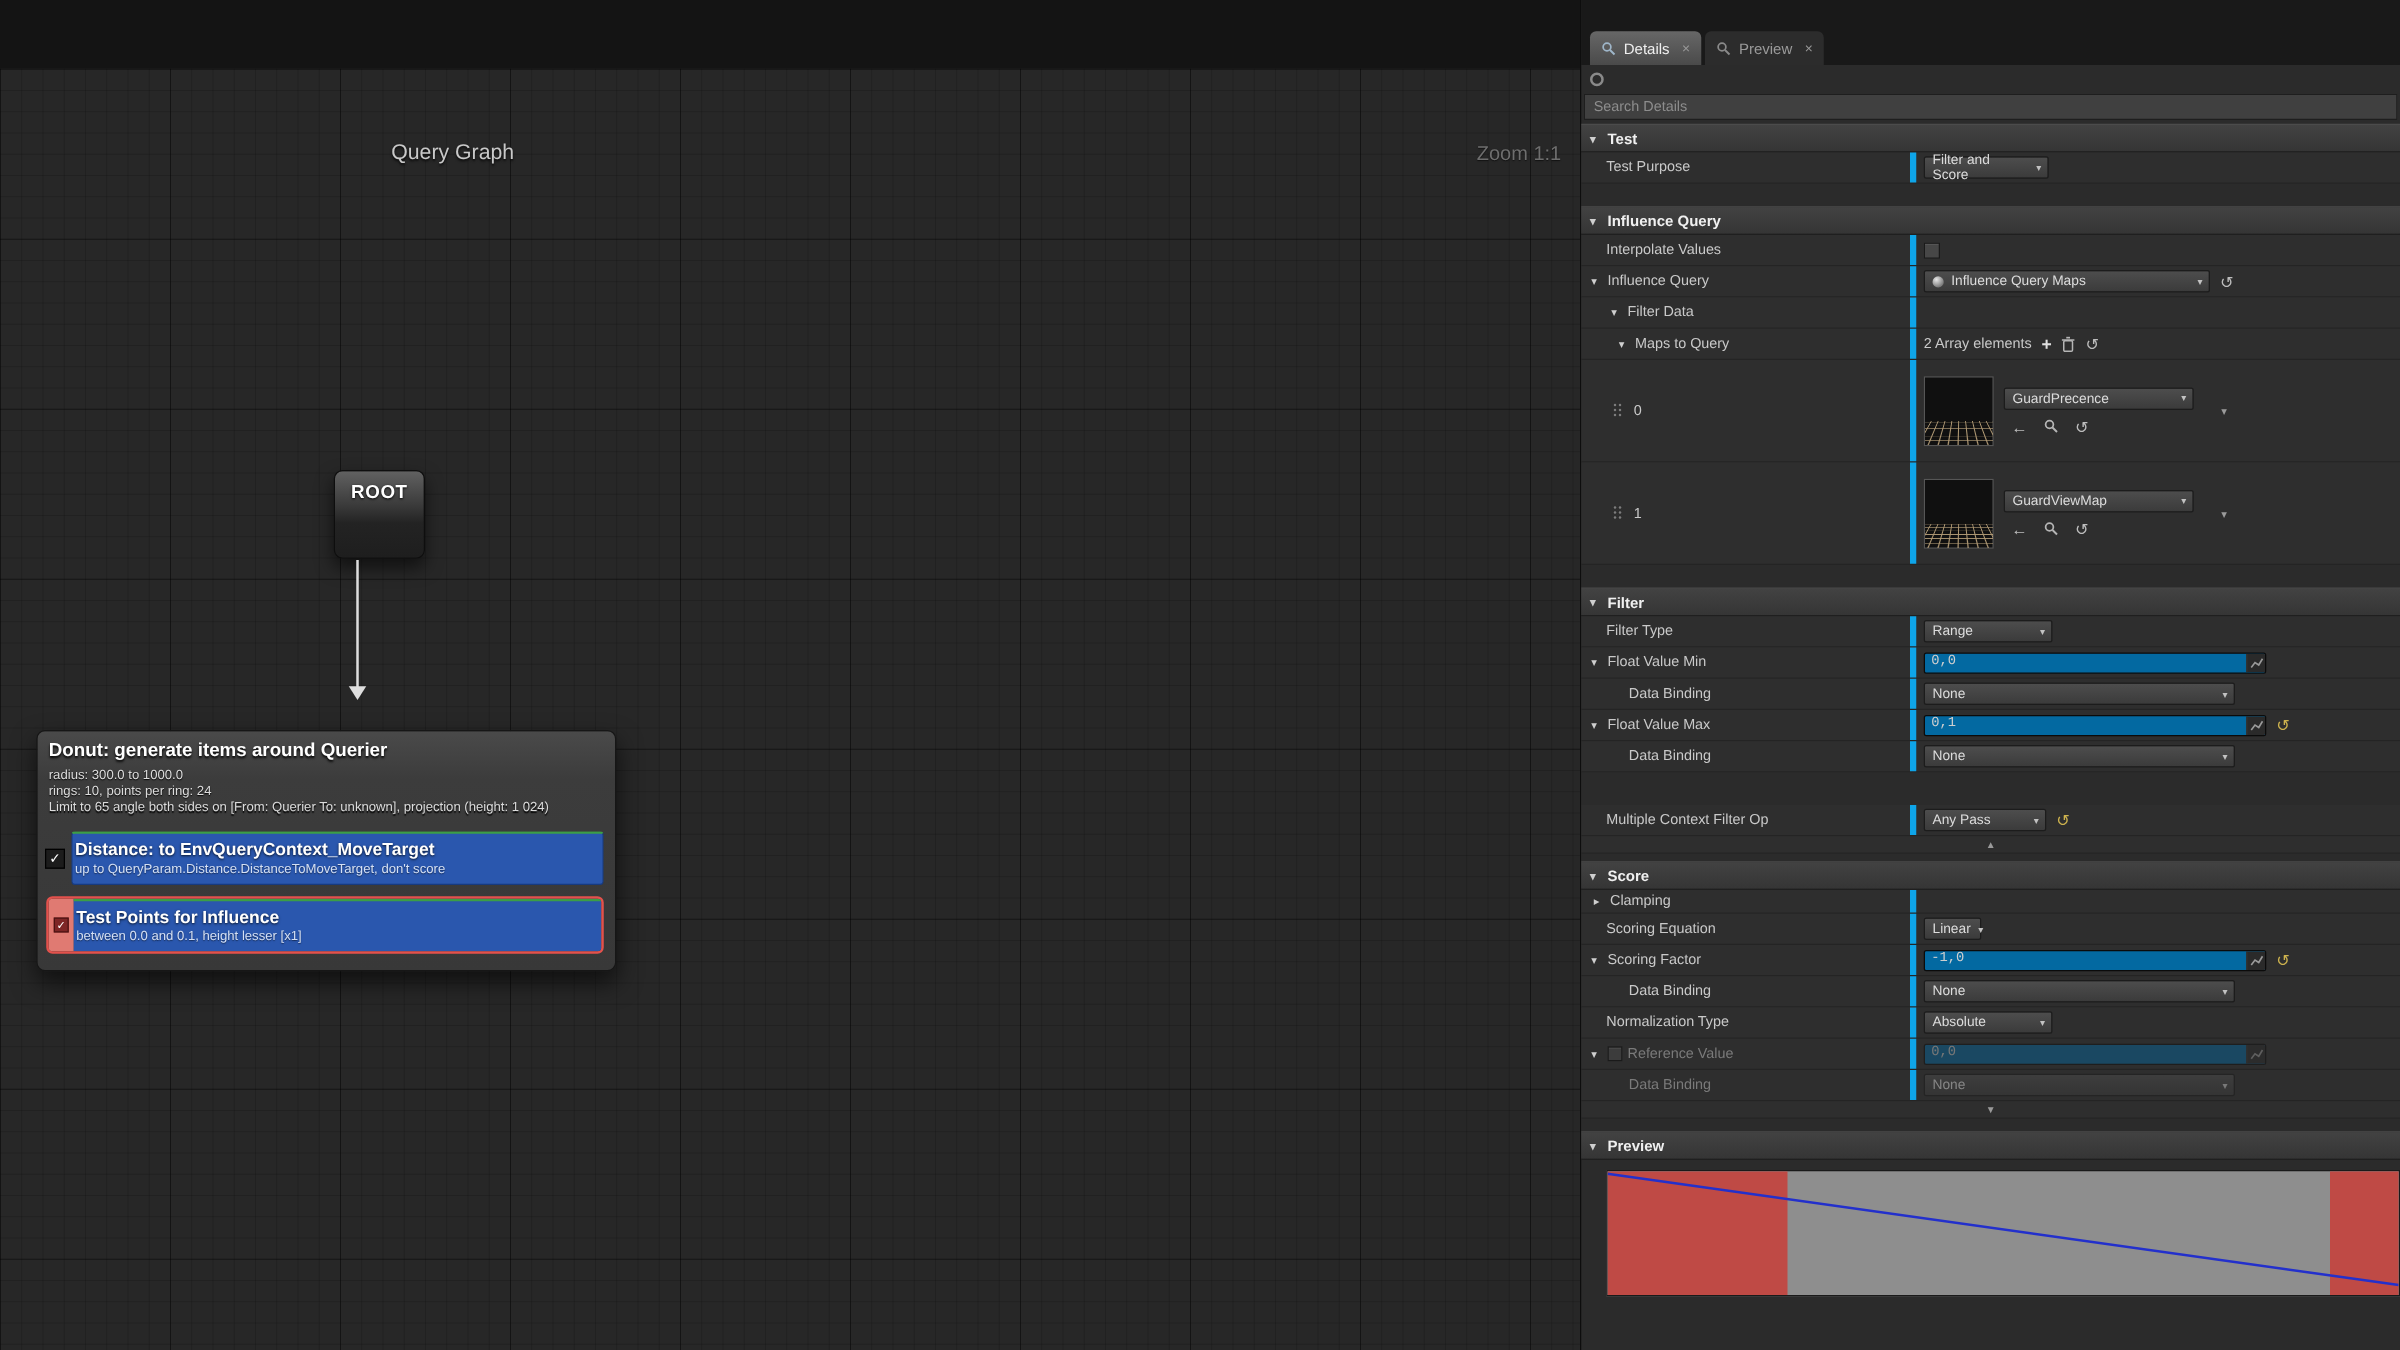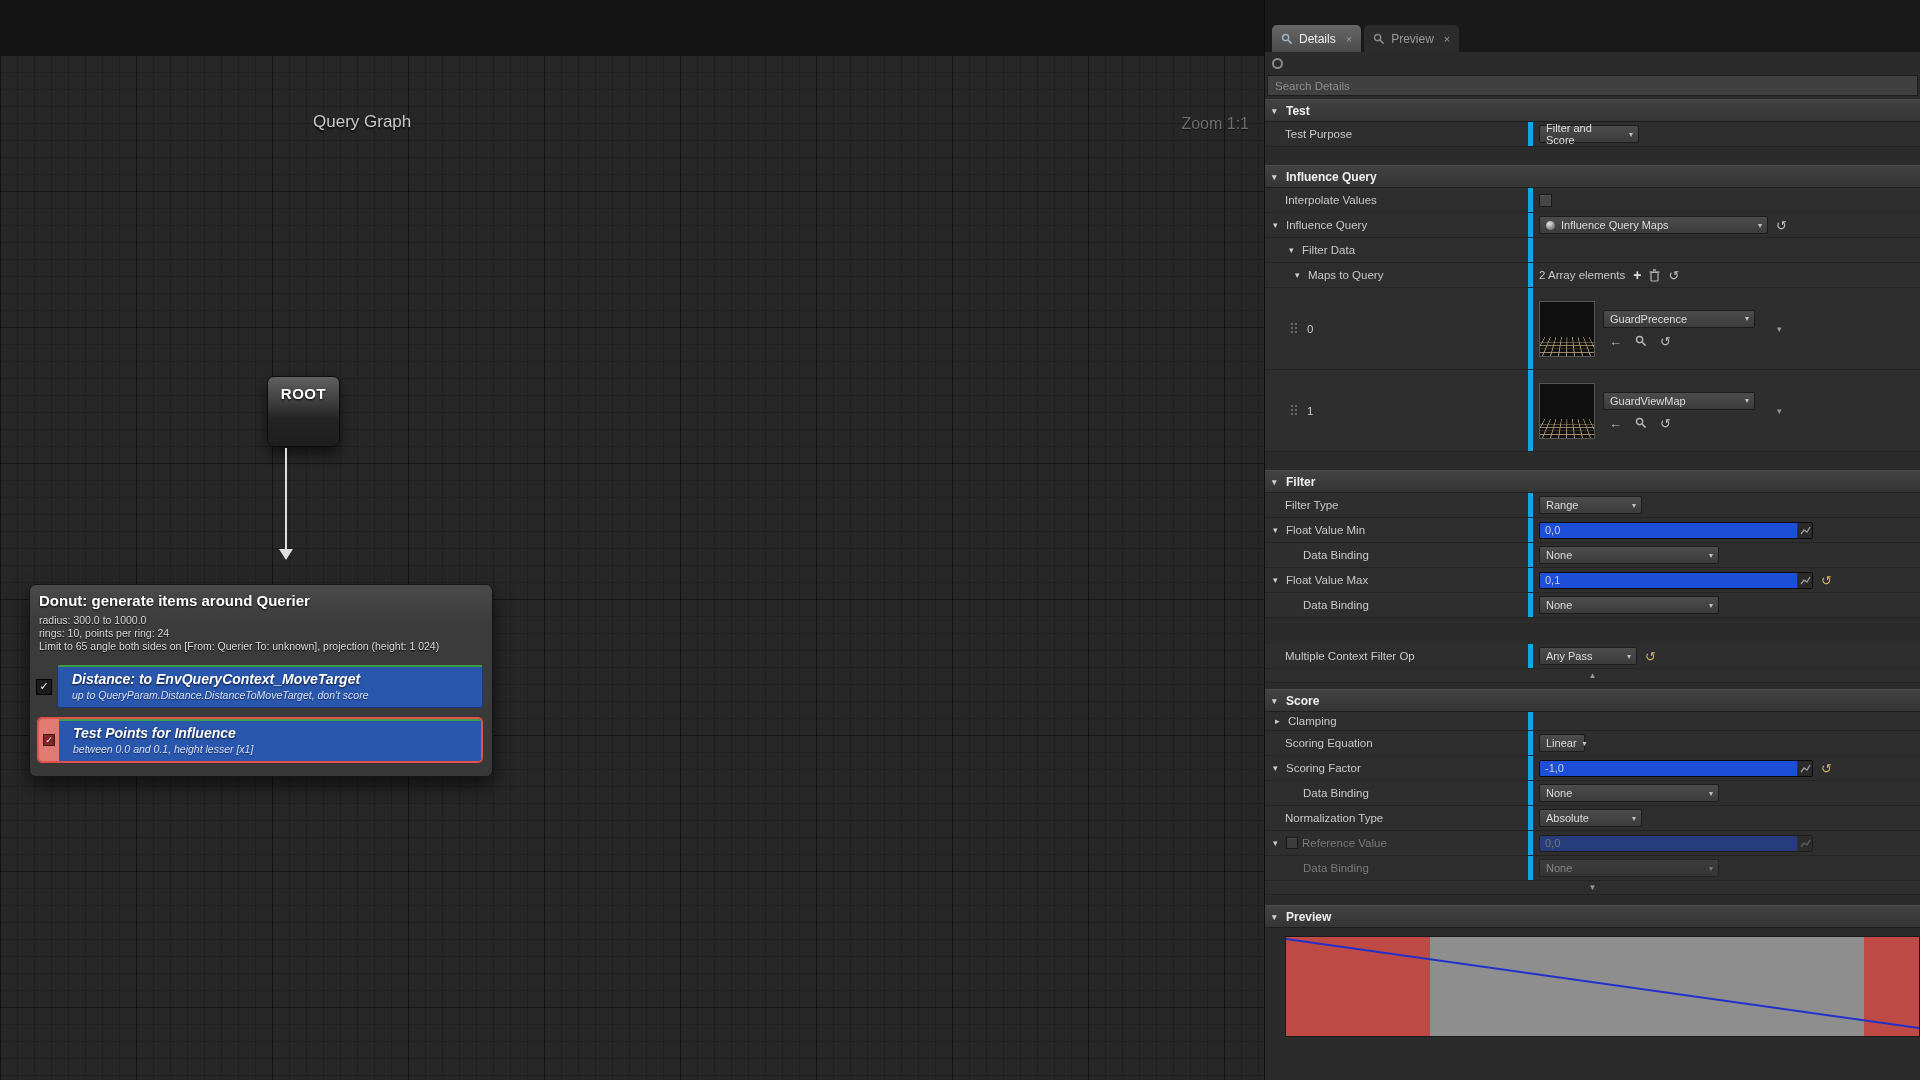--- a/index.html
+++ b/index.html
@@ -38,22 +38,22 @@
     border:1px solid #161616; border-radius:7px; padding:7px 9px 13px 6px;
     box-shadow:0 9px 20px rgba(0,0,0,.6);margin-top:16px; }
   .donut-title { font-weight:bold; font-size:15px; color:#fff; text-shadow:0 1px 2px #000;
     margin:0 0 5px 3px; }
   .donut-line { font-size:10.5px; color:#dcdcdc; line-height:13px; margin-left:3px;
     text-shadow:0 1px 1px #000; }
   .donut-tests { margin-top:12px; display:flex; flex-direction:column; gap:9px; }
   .test-row { display:flex; align-items:center; gap:5px; }
   .cb-node { width:16px; height:16px; background:#1c1c1c; border:1px solid #000;
     display:flex; align-items:center; justify-content:center; color:#fff; font-size:11px; flex:0 0 auto; }
-  .test-body { flex:1; border-radius:3px; padding:4px 14px 6px;
-    border:1px solid #173a7e; border-top:2px solid #3c9e46;font-style:italic; }
+  .test-body { flex:1; border-radius:3px; padding:4px 2px 6px;
+    border:1px solid #173a7e; border-top:2px solid #3c9e46; }
   .test-title { font-weight:bold; font-size:14px; color:#fff; text-shadow:0 1px 2px rgba(0,0,0,.8); }
   .test-sub { font-size:10.5px; color:#d4e0f5; margin-top:2px; text-shadow:0 1px 1px rgba(0,0,0,.5); }
   .test-selected-wrap { display:flex; align-items:stretch; border:2px solid #e3514c;
     border-radius:5px; overflow:hidden; margin-left:1px; }
   .sel-strip { width:20px; display:flex; align-items:center; justify-content:center; flex:0 0 auto; }
   .cb-node.small { width:12px; height:12px; background:#7e2626; border-color:#4c1212; font-size:9px; }
   .test-selected-wrap .test-body { border-radius:0; border-left:none; border-right:none; border-bottom:none; }
 
   
   #details { position:absolute; left:1264px; top:0; width:656px; height:1080px;
@@ -87,26 +87,26 @@
   .pl24 { padding-left:24px; } .pl26 { padding-left:26px; } .pl30 { padding-left:30px; } .pl38 { padding-left:38px; }
   .gap { background:#2b2b2b; } .g18 { height:18px; } .g26 { height:26px; } .g10 { height:10px; } .g6 { height:6px; }
   .dim { color:#7a7a7a; }
 
   .dd { height:18px; display:inline-flex; align-items:center; gap:6px;
     background:linear-gradient(#4d4d4d,#3b3b3b); border:1px solid #1c1c1c; border-radius:2px;
     color:#dcdcdc; font-size:11px; padding:0 5px 0 6px; }
   .dd .chev { font-size:8px; color:#c2c2c2; margin-left:auto; }
   .dd.disabled { opacity:.5; }
   .w46{width:46px;} .w98{width:98px;} .w100{width:100px;} .w103{width:103px;}
-  .w152{width:152px;} .w225{width:180px;} .w229{width:229px;}
+  .w152{width:152px;} .w225{width:249px;} .w229{width:229px;}
   .circle-icon { width:9px; height:9px; border-radius:50%; flex:0 0 auto;
     background:radial-gradient(circle at 35% 30%, #e8e8e8, #7c7c7c 70%); }
 
-  .inp { height:17px; display:inline-flex; align-items:center; background:#1d4ed8;
-    border:1px solid #0b0b0b; border-radius:2px; color:#cfcfcf; font-size:11px; padding:0; overflow:hidden; }
+  .inp { height:17px; display:inline-flex; background:#0369a1;
+    border:1px solid #0b0b0b; border-radius:2px; color:#cfcfcf; font-size:11px; padding:0; overflow:hidden;font-family:Liberation Mono, monospace; }
   .inp .inp-text { flex:1; padding:0 5px; }
   .inp.w274 { width:274px; } .inp.w100i { width:100px; }
   .curve-btn { width:15px; height:100%; border-left:1px solid #333; display:flex;
     align-items:center; justify-content:center; background:#2a2a2a; }
   .inp.disabled { opacity:.45; }
 
   .cb { width:13px; height:13px; background:#474747; border:1px solid #1a1a1a;
     box-shadow:inset 0 1px 0 rgba(255,255,255,.08); }
   .cb.small { width:12px; height:12px; background:#3c3c3c; }
 

